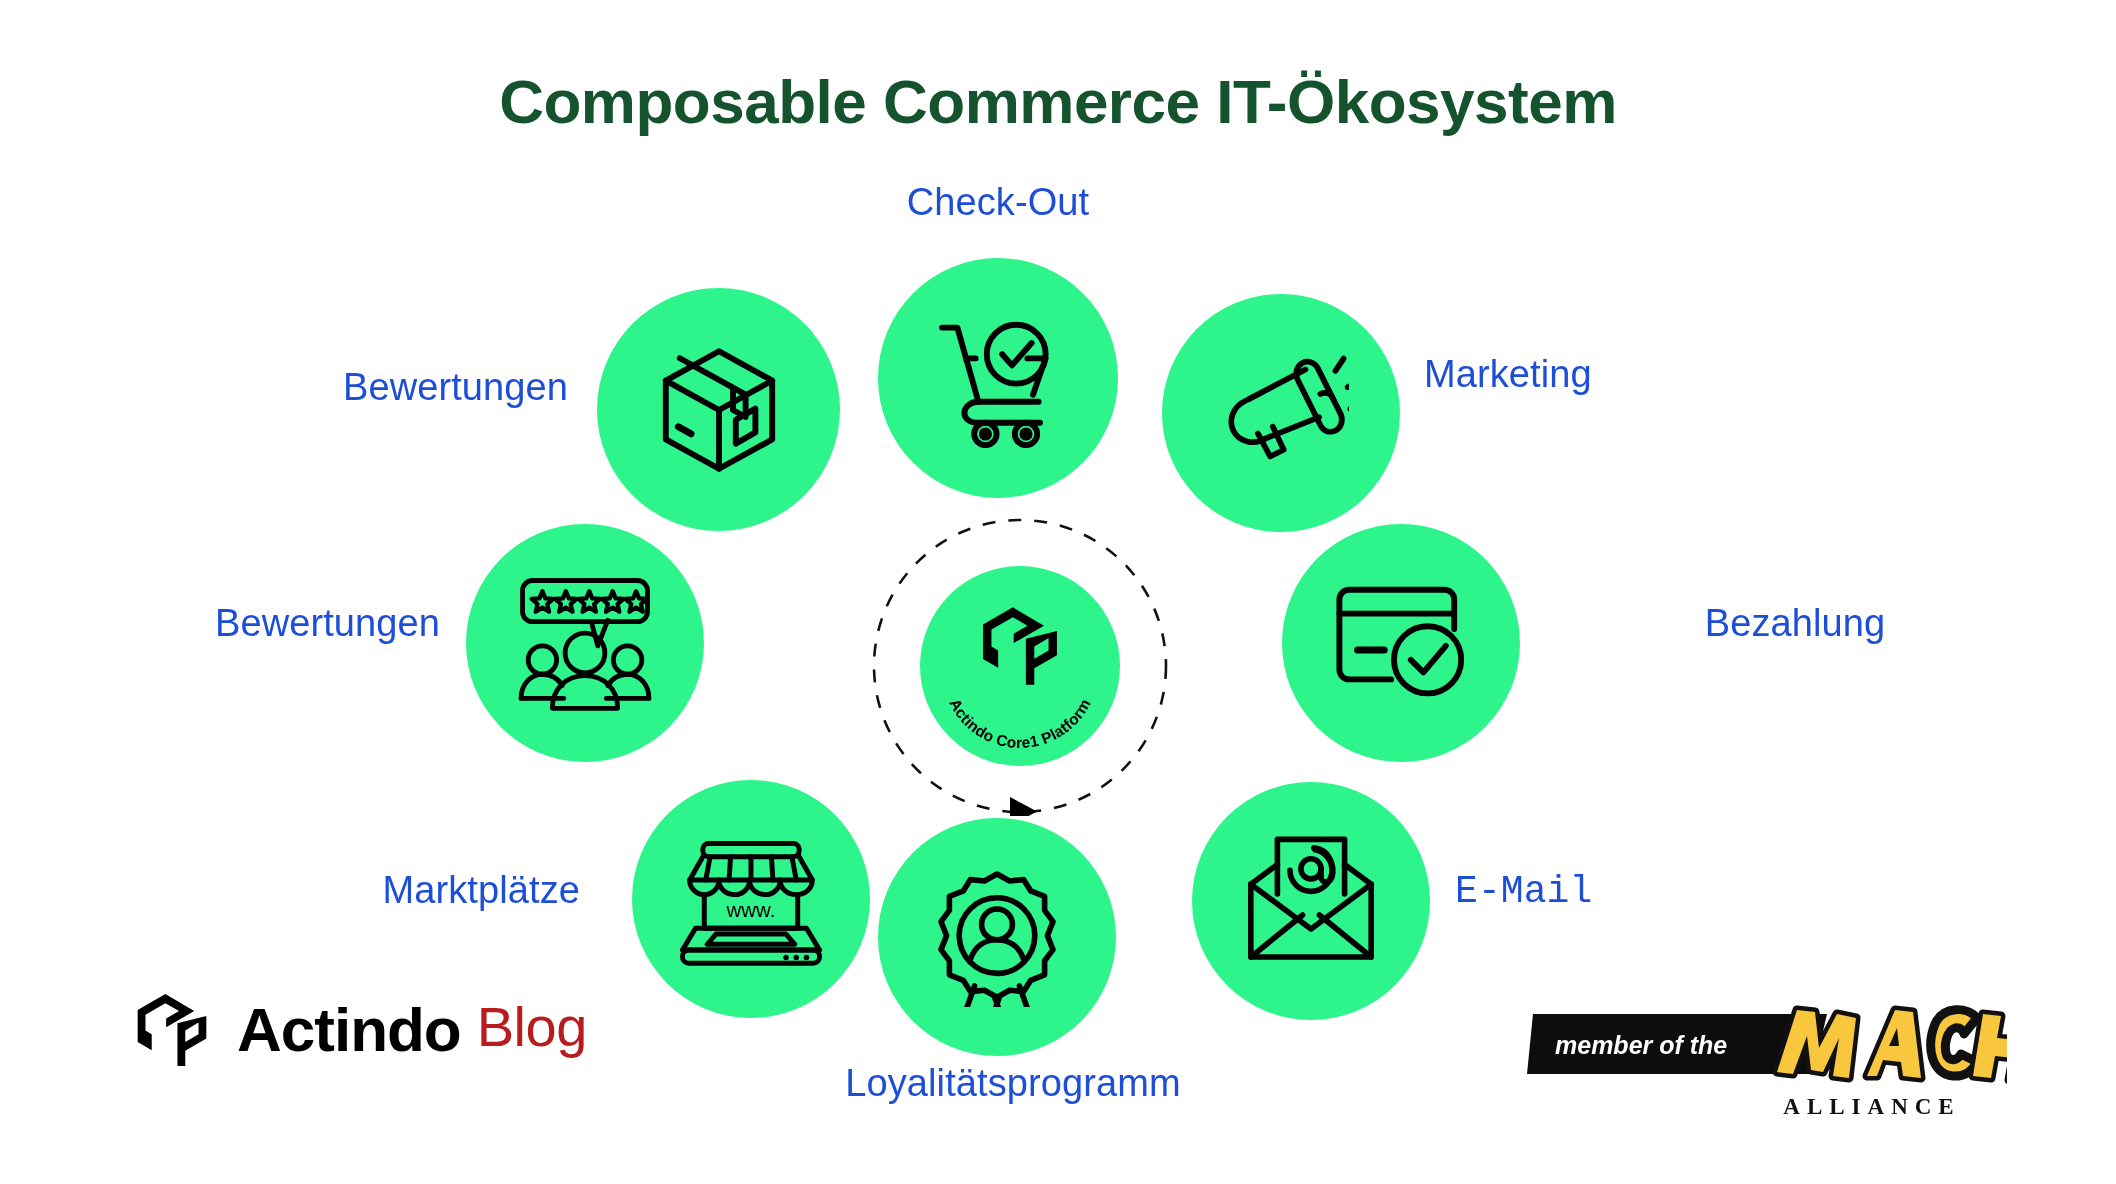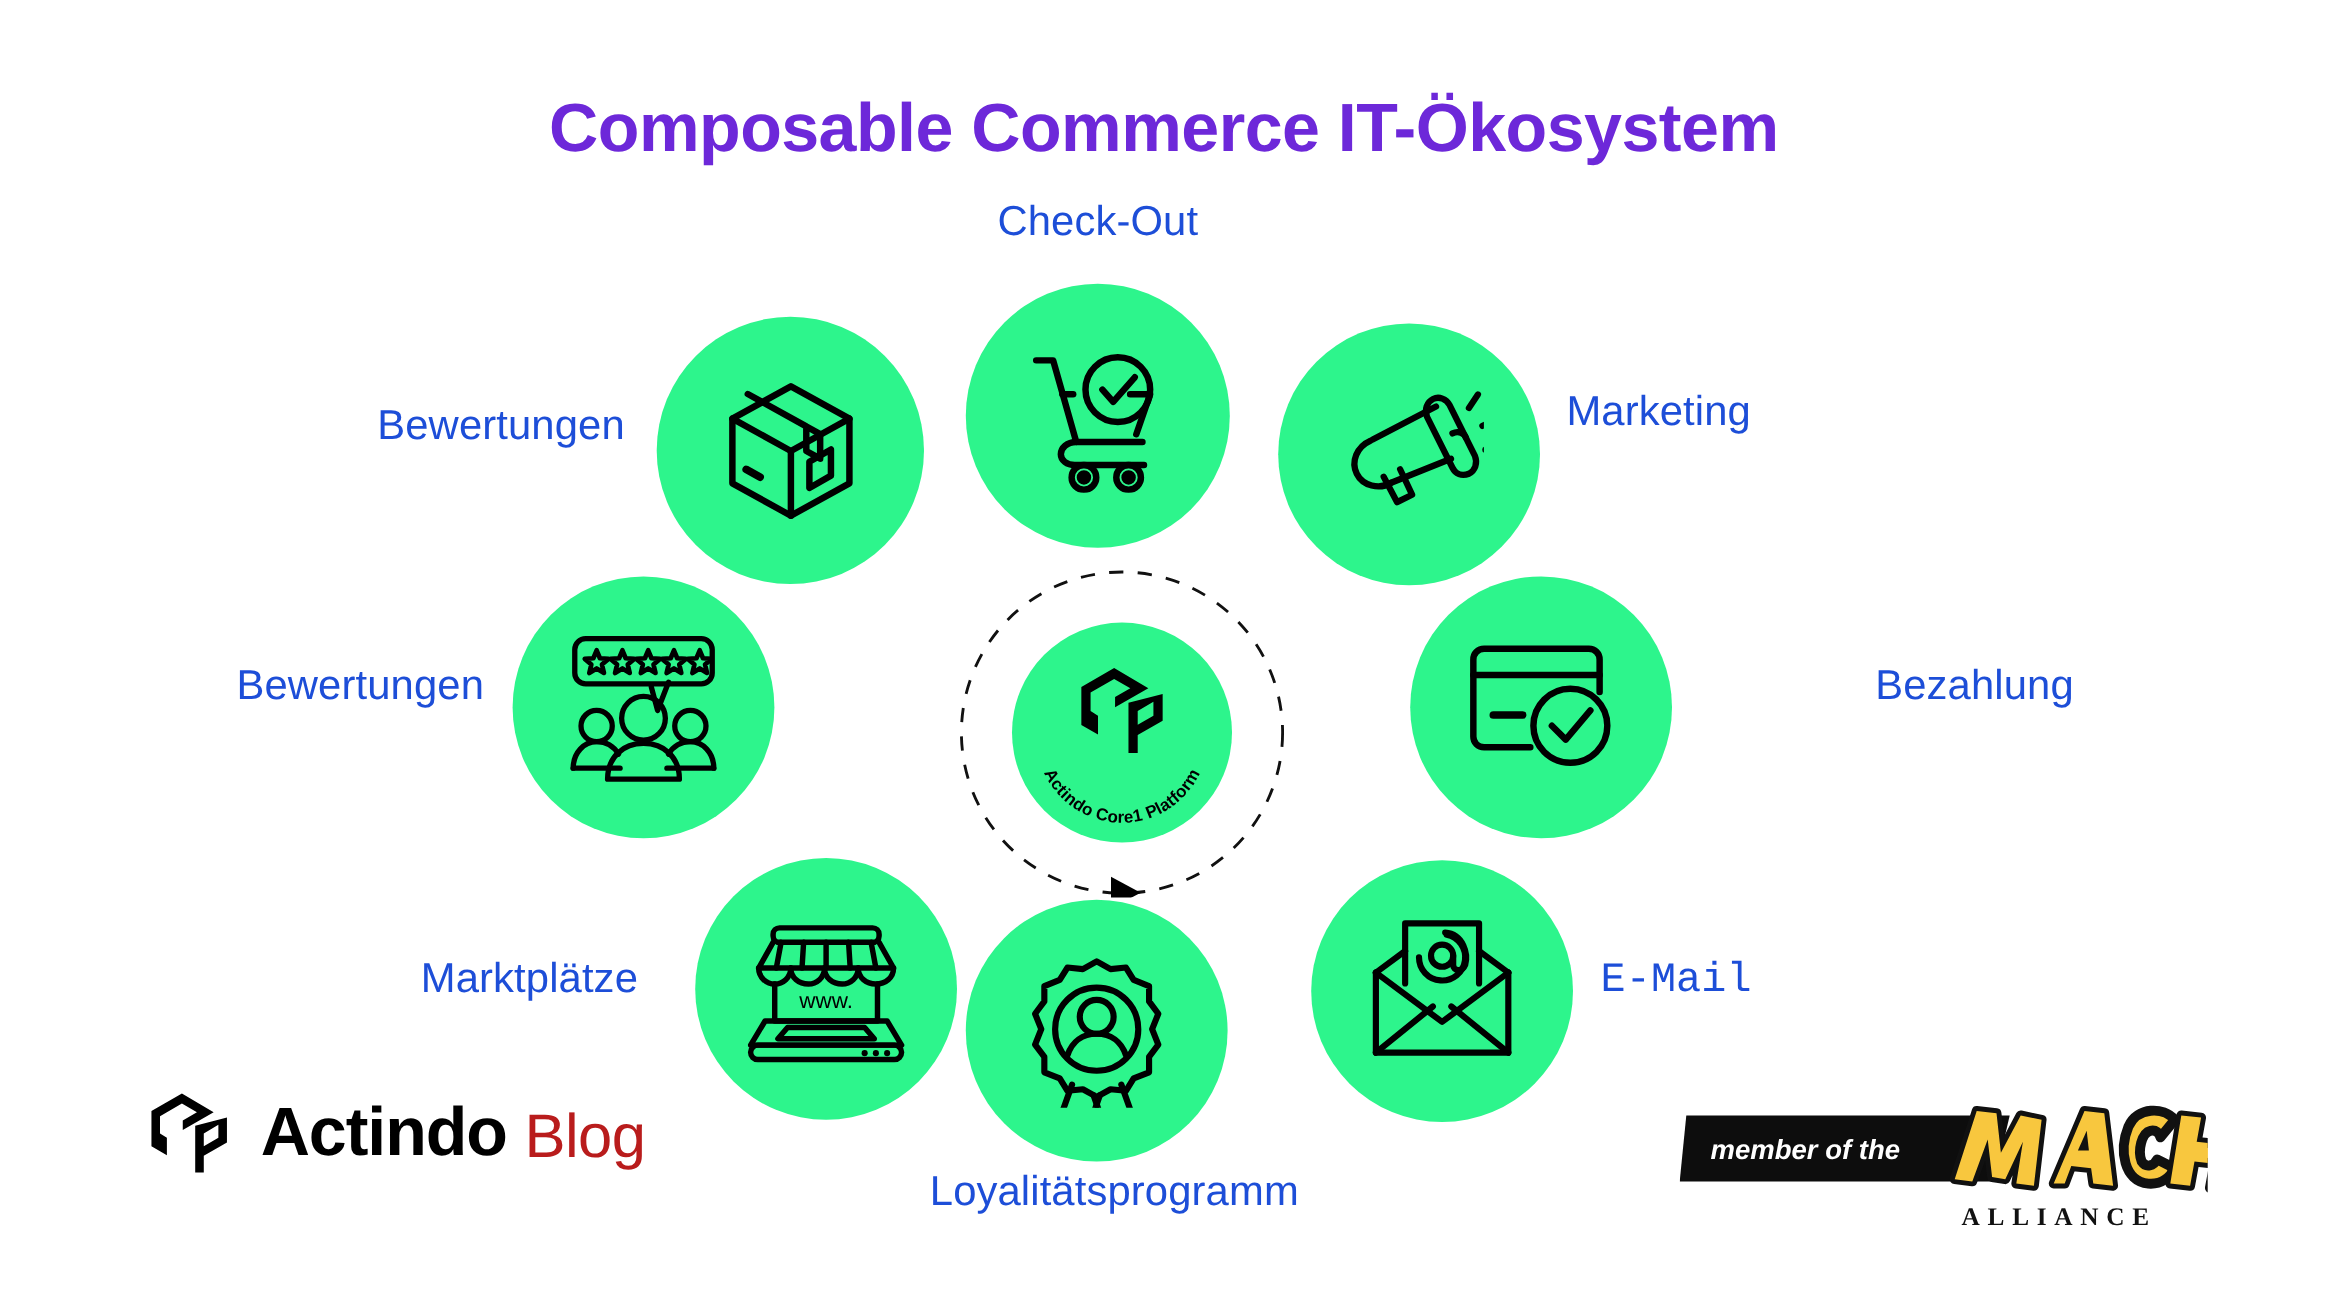--- a/index.html
+++ b/index.html
@@ -23,24 +23,23 @@
   
   .page-title {
     position: absolute;
     left: 0;
     top: 66px;
     width: 2116px;
     text-align: center;
     font-size: 62px;
     font-weight: 700;
     letter-spacing: -0.5px;
-    color: #6d28d9;
+    color: #14532d;
     font-family: "Liberation Sans", sans-serif;
     white-space: nowrap;
-    margin-top: 15px;
   }
 
   
   .node {
     position: absolute;
   }
   .node-circle {
     position: absolute;
     border-radius: 50%;
     background: var(--accent, #2df58c);
@@ -114,21 +113,21 @@
     left: 133px;
     top: 987px;
     height: 86px;
     display: flex;
     align-items: center;
     gap: 26px;
   }
   #brand .brand-mark { width: 78px; height: 84px; display:block; }
   #brand .brand-text {
     display: flex;
-    align-items: flex-end;
+    align-items: flex-start;
     gap: 16px;
   }
   #brand .brand-name {
     font-size: 62px;
     font-weight: 700;
     color: #000;
     letter-spacing: -1px;
     line-height: 1;
   }
   #brand .brand-sub {

